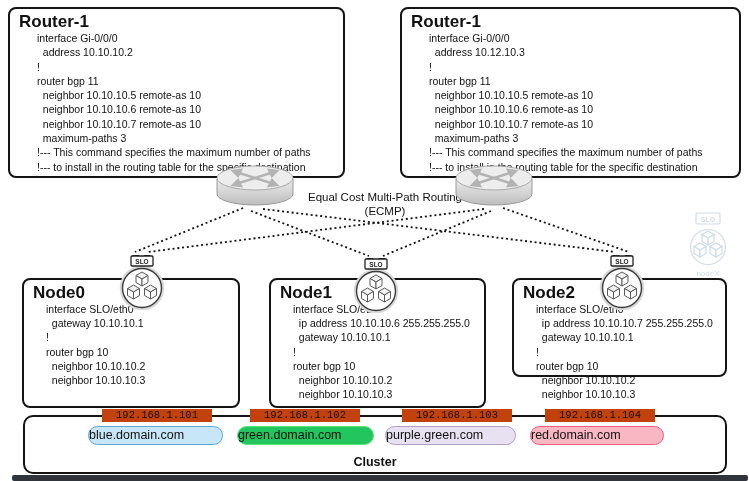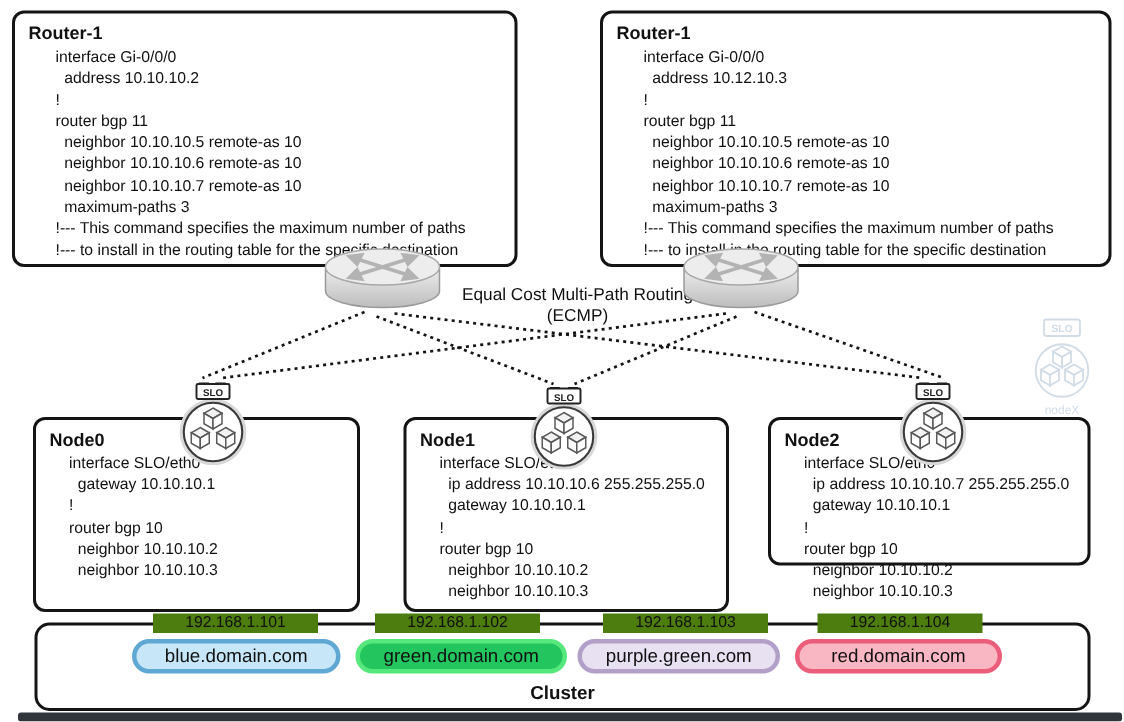--- a/index.html
+++ b/index.html
@@ -7,21 +7,21 @@
     width:749px;height:481px;position:relative;overflow:hidden;
     background:#ffffff;
     font-family:"Liberation Sans", sans-serif;
     color:#111;
   }
   
   .cfg-box{
     position:absolute;background:#fff;border:2px solid #141414;border-radius:8px;
     z-index:2;box-sizing:border-box;
   }
-  .cfg-title{font-weight:bold;font-size:12px;padding:6px 0 2px 9px;line-height:14px;}
+  .cfg-title{font-weight:bold;font-size:17px;padding:6px 0 2px 9px;line-height:14px;}
   .cfg-lines{padding-left:9px;}
   .cfg-line{font-size:10.5px;line-height:14.3px;white-space:pre;padding-left:18px;}
   .node-line{font-size:10.5px;line-height:14.2px;white-space:pre;padding-left:13px;}
   .router-l{left:8px;top:7px;width:337px;height:171px;}
   .router-r{left:400px;top:7px;width:341px;height:171px;}
   .node-0{left:22px;top:278px;width:218px;height:130px;}
   .node-1{left:269px;top:278px;width:217px;height:130px;}
   .node-2{left:512px;top:278px;width:215px;height:99px;}
   
   .ecmp{
@@ -42,27 +42,27 @@
   .cluster-box{
     position:absolute;left:23px;top:415px;width:704px;height:59px;
     background:#fff;border:2px solid #141414;border-radius:10px;z-index:2;box-sizing:border-box;
   }
   .cluster-label{
     position:absolute;left:0;right:0;bottom:3px;text-align:center;
     font-weight:bold;font-size:12.5px;
   }
   .ip-label{
     position:absolute;top:409px;width:110px;text-align:center;z-index:3;
-    font-size:10.5px;background:#4d7c0f;line-height:13px;
+    font-size:10.5px;background:#c2410c;line-height:13px;font-family:Liberation Mono, monospace;
   }
   .ip-0{left:102px;} .ip-1{left:250px;} .ip-2{left:402px;} .ip-3{left:545px;}
   .pill{
     position:absolute;top:426px;height:17px;z-index:3;
-    border:3px solid #a3a3a3;border-radius:13px;
-    font-size:12.5px;line-height:17px;text-align:center;
+    border:1px solid #a3a3a3;border-radius:13px;
+    font-size:12.5px;line-height:17px;text-align:left;
   }
   .pill-0{left:88px;width:133px;}
   .pill-1{left:237px;width:135px;}
   .pill-2{left:385px;width:129px;}
   .pill-3{left:530px;width:132px;}
   .bottom-shadow{
     position:absolute;left:12px;top:475px;width:736px;height:6px;
     background:#30353c;border-radius:2px;z-index:1;
   }
 </style>

